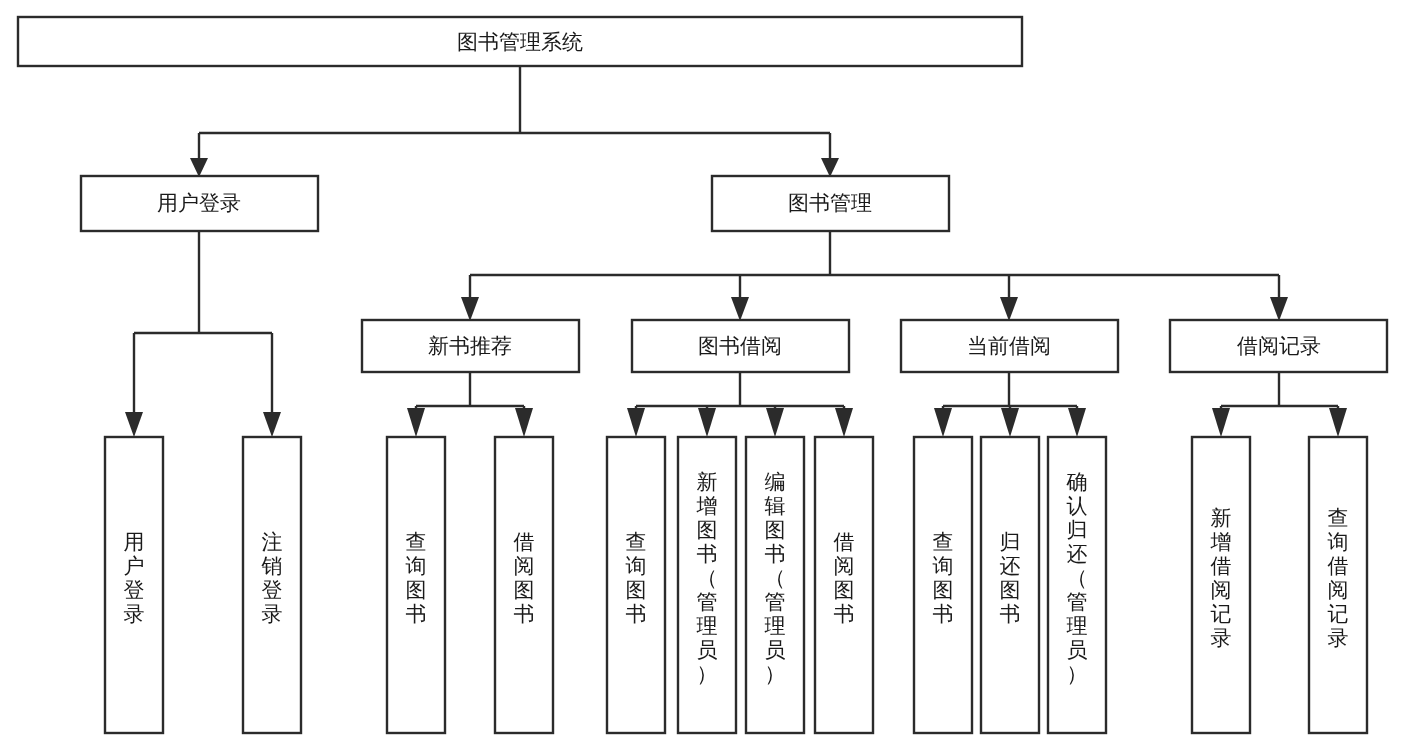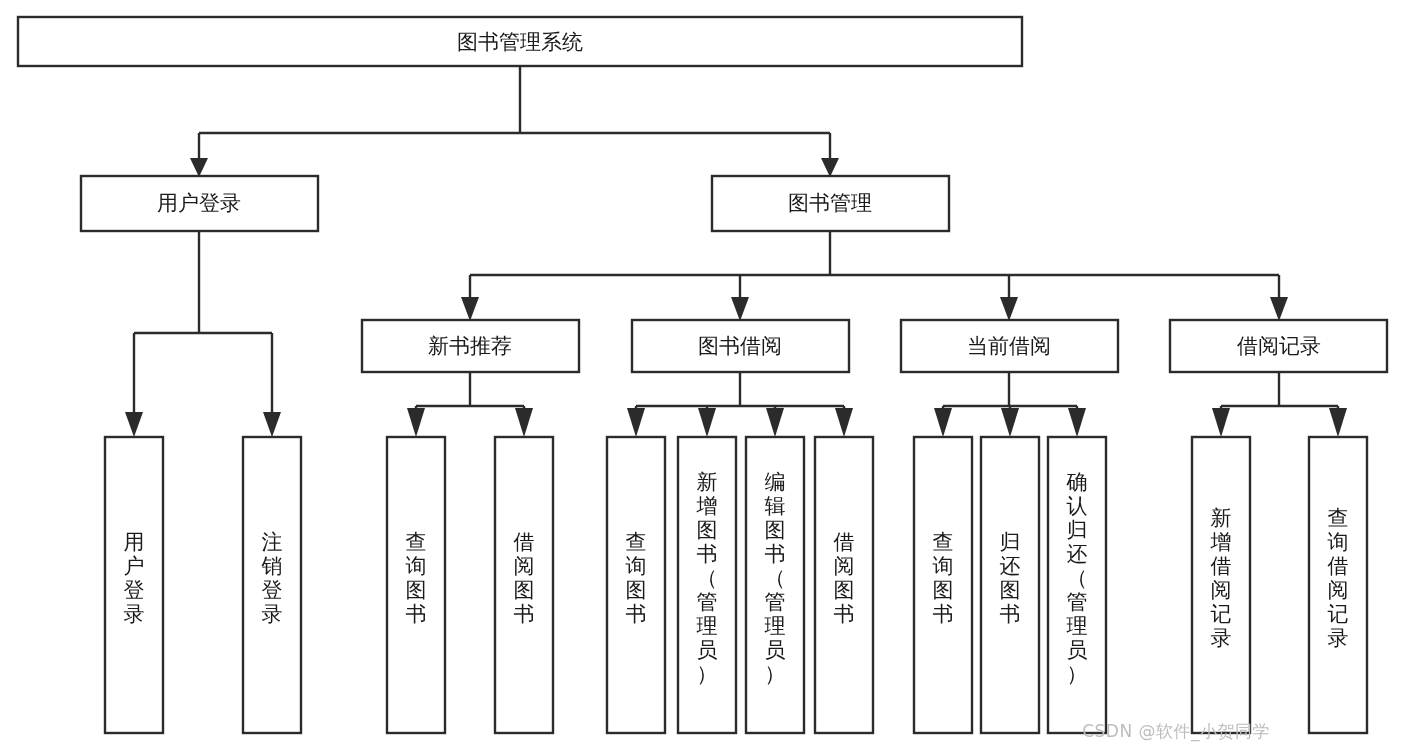--- a/index.html
+++ b/index.html
@@ -221,14 +221,13 @@
       <rect class="node-box" x="1192" y="437" width="58" height="296"></rect>
       <text class="node-label-vertical" x="1221" y="585"><tspan x="1221" y="525">新</tspan><tspan x="1221" y="549">增</tspan><tspan x="1221" y="573">借</tspan><tspan x="1221" y="597">阅</tspan><tspan x="1221" y="621">记</tspan><tspan x="1221" y="645">录</tspan></text>
     </g>
     <g>
       <rect class="node-box" x="1309" y="437" width="58" height="296"></rect>
       <text class="node-label-vertical" x="1338" y="585"><tspan x="1338" y="525">查</tspan><tspan x="1338" y="549">询</tspan><tspan x="1338" y="573">借</tspan><tspan x="1338" y="597">阅</tspan><tspan x="1338" y="621">记</tspan><tspan x="1338" y="645">录</tspan></text>
     </g>
 
   </svg>
 
-  <div class="watermark">CSDN @软件_小贺同学</div>
 </div>
 
 </body></html>

